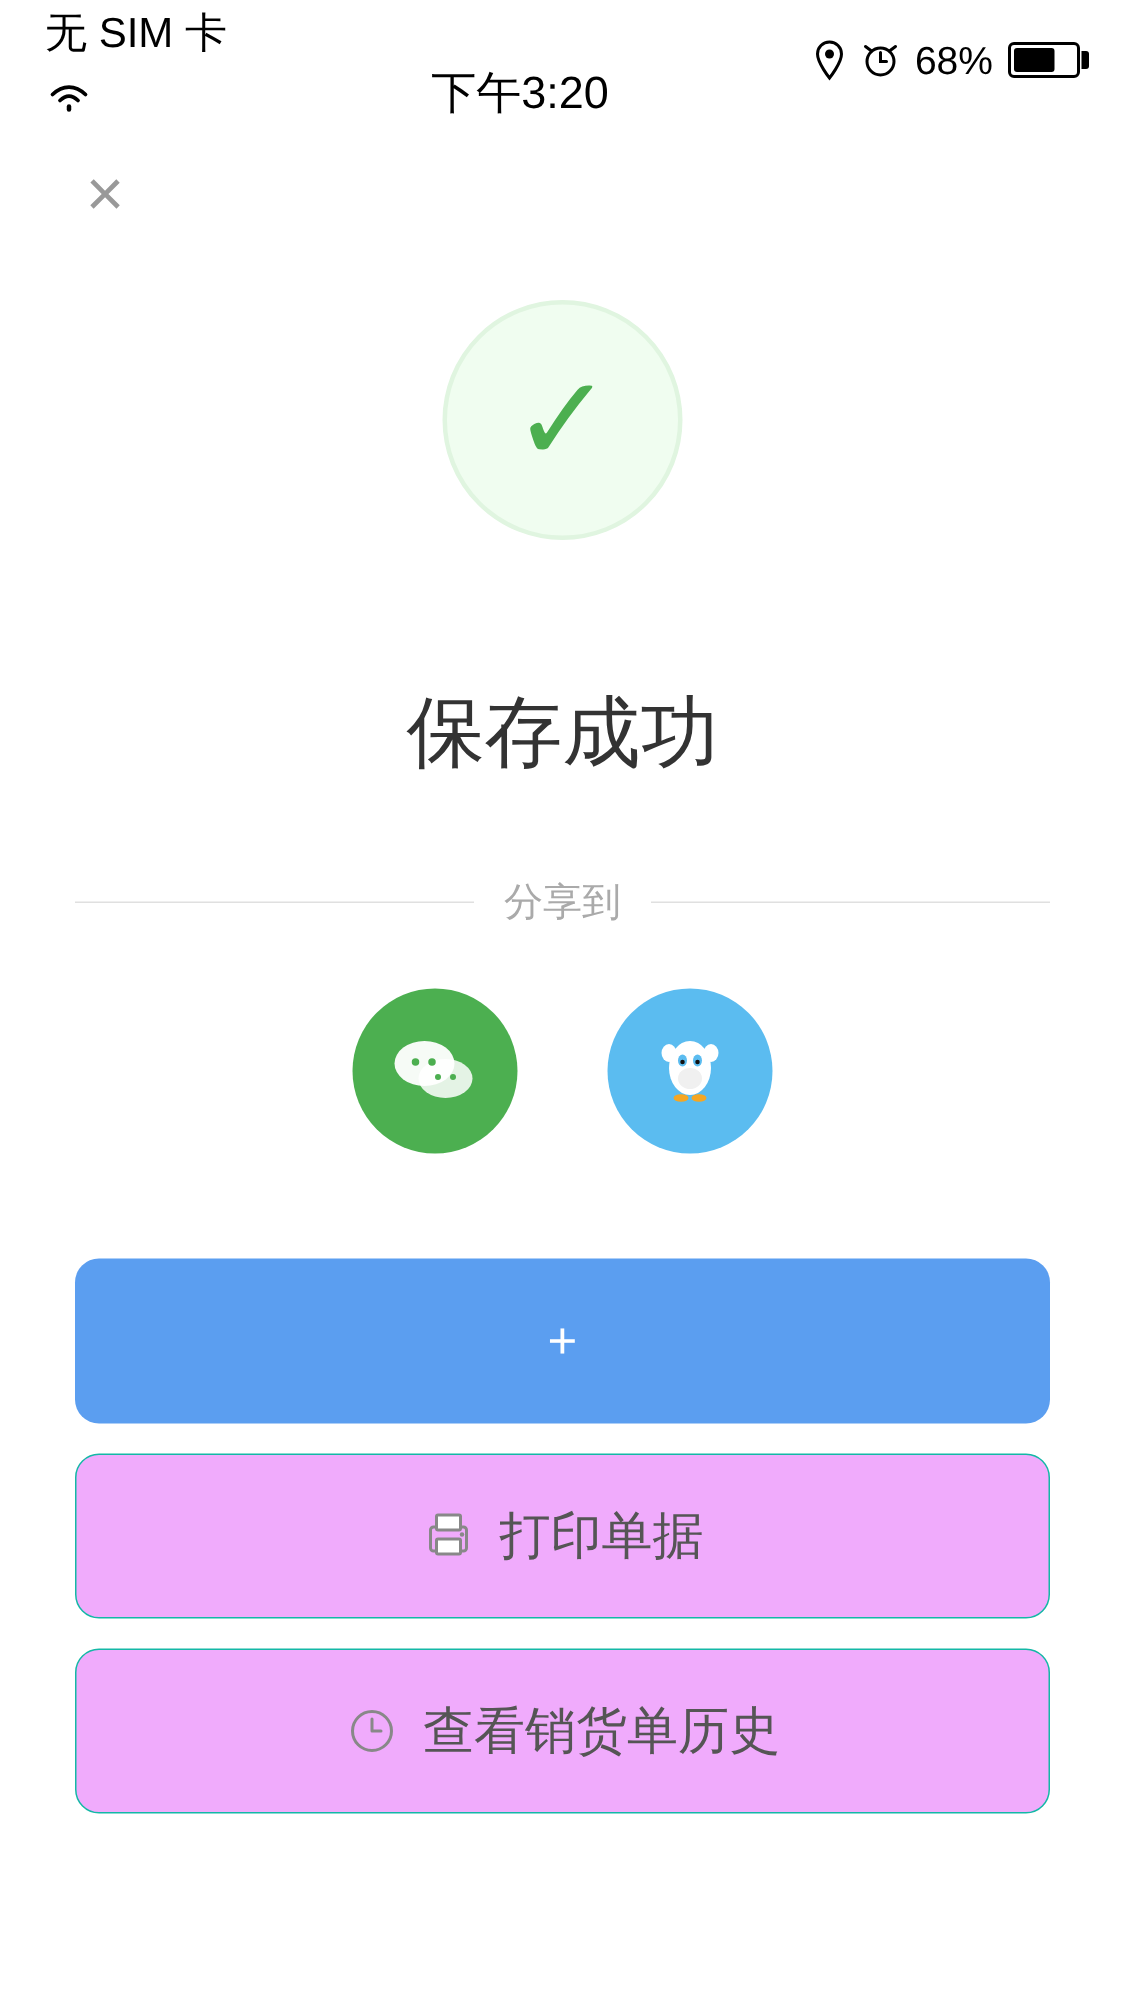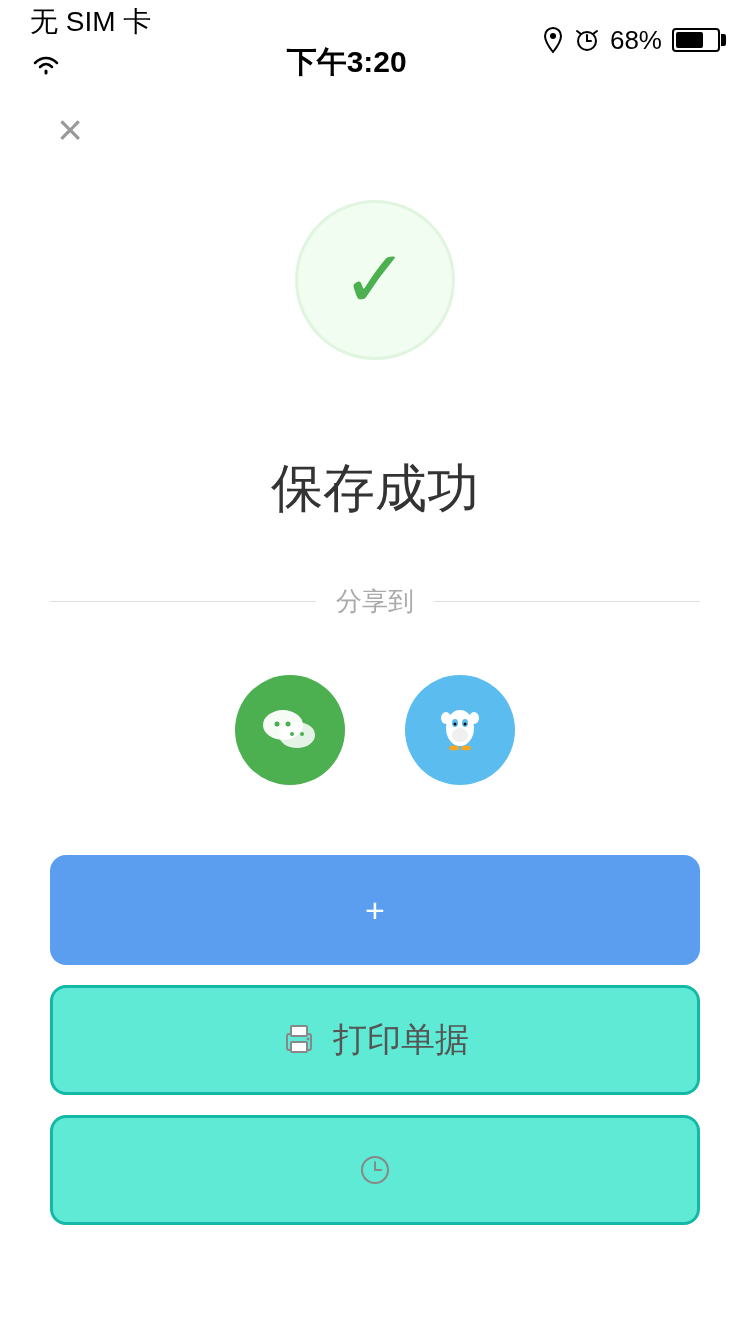--- a/index.html
+++ b/index.html
@@ -33,21 +33,21 @@
       align-items: flex-start;
       gap: 12px;
       font-size: 28px;
       color: #000;
       font-weight: 500;
       flex-direction: column;
     }
 
     .status-center {
       font-size: 30px;
-      font-weight: 700;
+      font-weight: 400;
       color: #000;
       margin-top: 44px;
     }
 
     .status-right {
       display: flex;
       align-items: center;
       gap: 10px;
       font-size: 26px;
       color: #000;
@@ -150,21 +150,21 @@
       flex-direction: column;
       align-items: center;
       margin-bottom: 50px;
     }
 
     .divider-row {
       width: 100%;
       display: flex;
       align-items: center;
       gap: 20px;
-      margin-bottom: 56px;
+      margin-bottom: 40px;
     }
 
     .divider-line {
       flex: 1;
       height: 1px;
       background: #e0e0e0;
     }
 
     .divider-label {
       font-size: 26px;
@@ -229,23 +229,23 @@
       cursor: pointer;
       border: none;
     }
 
     .btn-primary {
       background: #5B9EF0;
       color: #fff;
     }
 
     .btn-secondary {
-      background: #5eead4;
+      background: #f0abfc;
       color: #555;
-      border: 3px solid #14b8a6;
+      border: 1px solid #14b8a6;
     }
 
     .btn-icon {
       font-size: 34px;
     }
   </style>
 </head>
 <body>
 
 <div class="status-bar">
@@ -349,16 +349,17 @@
         <circle cx="27" cy="17" r="1.5" fill="#888"></circle>
       </svg>
       <span>打印单据</span>
     </button>
 
     <button class="action-btn btn-secondary">
       <svg width="36" height="36" viewBox="0 0 36 36" fill="none">
         <circle cx="18" cy="18" r="13" stroke="#888" stroke-width="2" fill="none"></circle>
         <path d="M18 10 L18 18 L24 18" stroke="#888" stroke-width="2" stroke-linecap="round" stroke-linejoin="round"></path>
       </svg>
+      <span>查看销货单历史</span>
     </button>
 
   </div>
 </div>
 
 </body></html>

